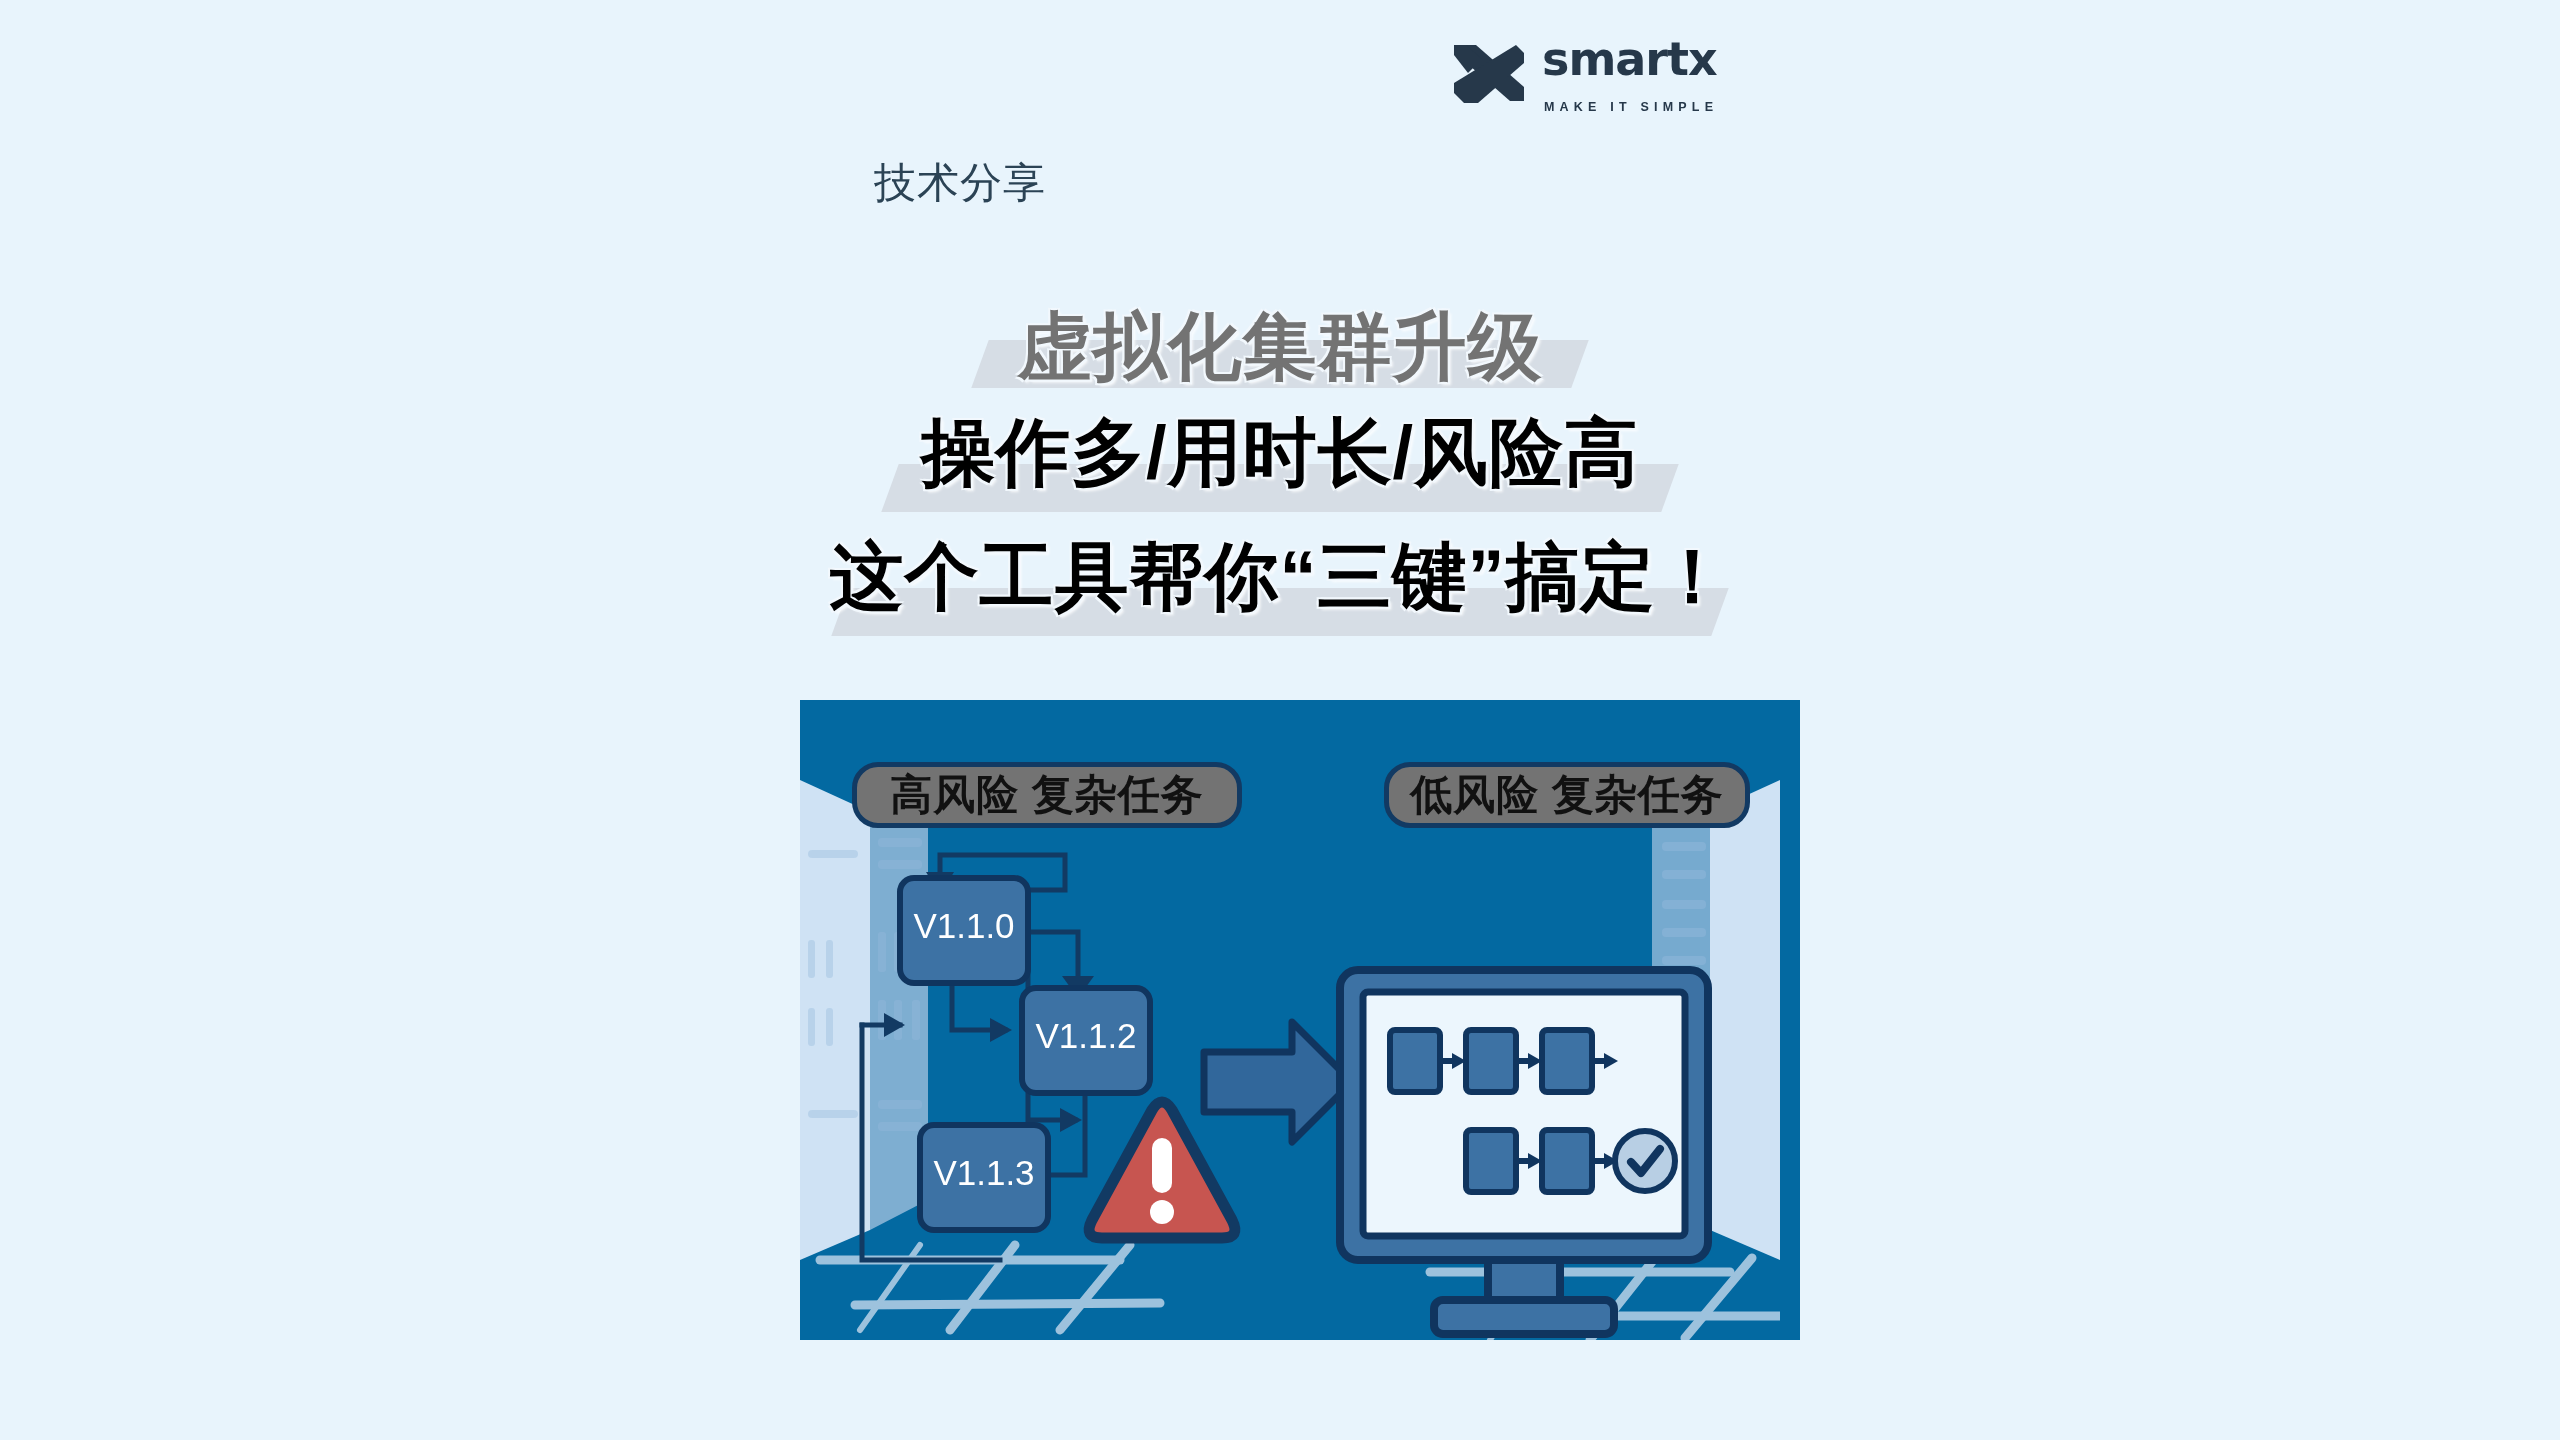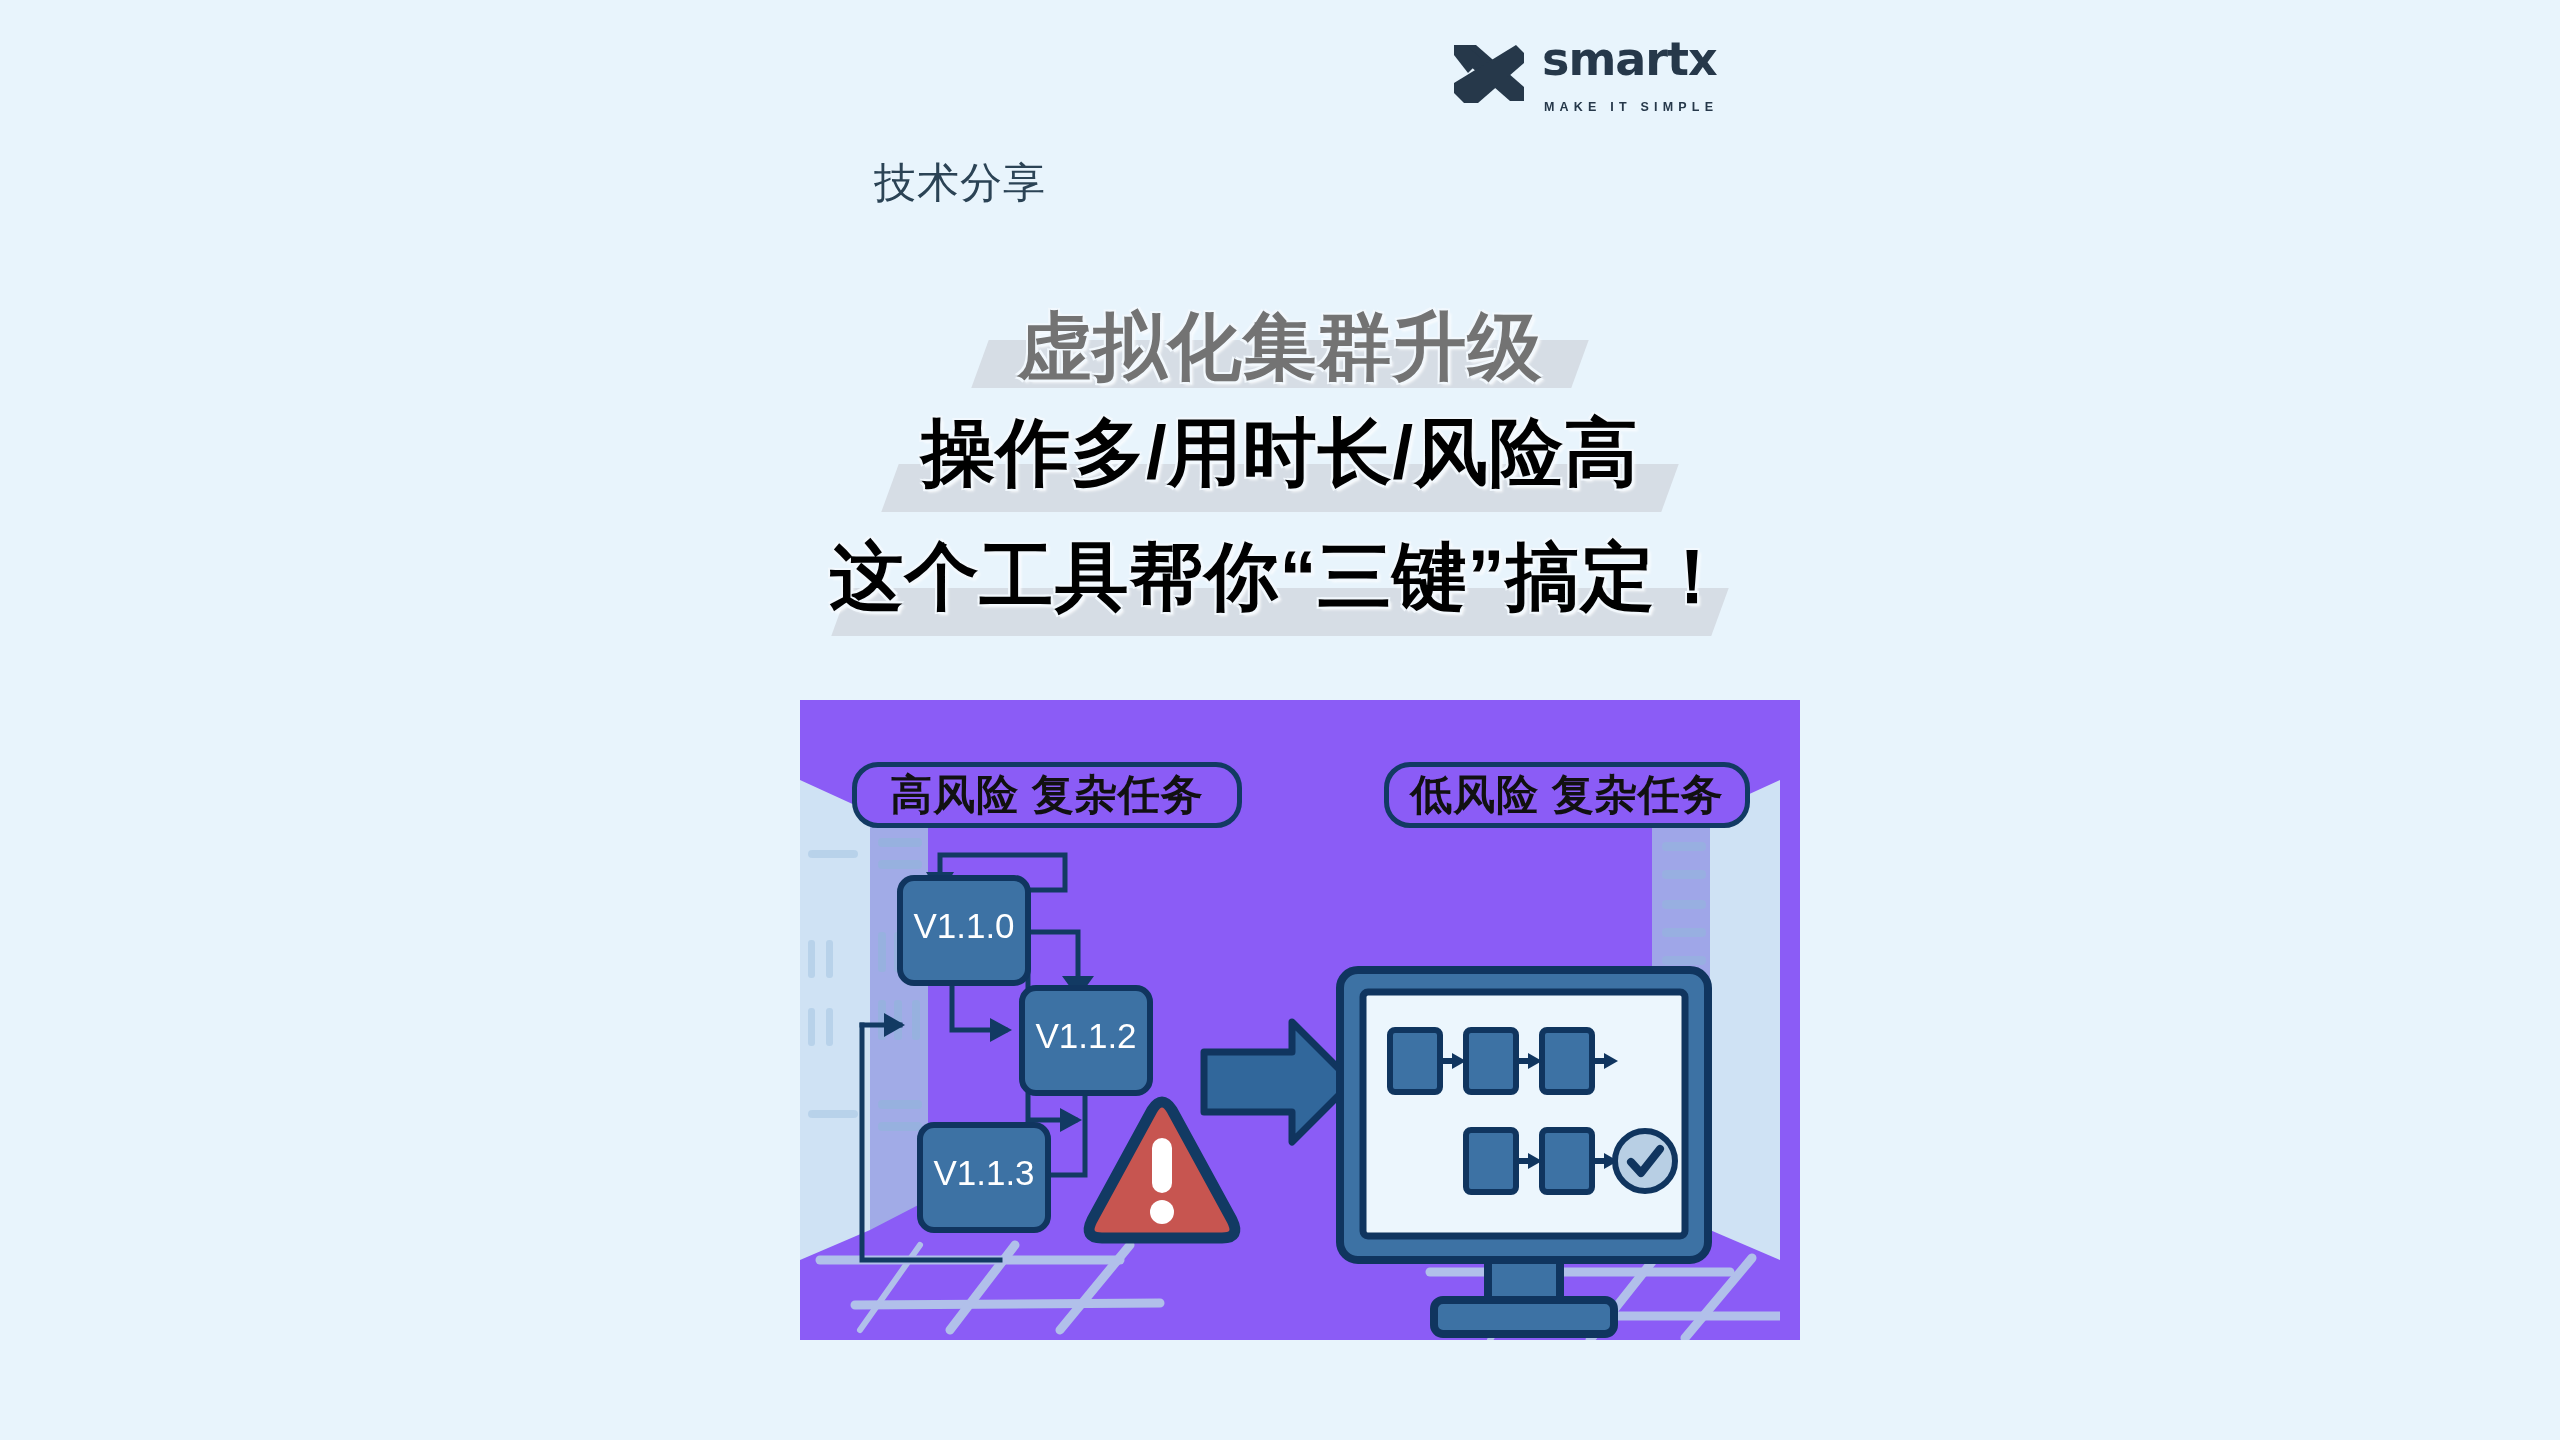--- a/index.html
+++ b/index.html
@@ -102,28 +102,28 @@
   }
   .hl-text.dim { color: #737373; margin-top: 36px; }
 
   
   #illustration {
     position: absolute;
     left: 800px;
     top: 700px;
     width: 1000px;
     height: 640px;
-    background: #8b5cf6;
+    background: #0369a1;
   }
   #illo-svg { display:block; width: 980px; height: 640px; }
 
   
   .pill {
     position: absolute;
-    background: #8b5cf6;
+    background: #737373;
     border: 5px solid #123a63;
     border-radius: 26px;
     display: flex;
     align-items: center;
     justify-content: center;
     box-sizing: border-box;
   }
   .pill-label {
     font-size: 42px;
     font-weight: bold;

